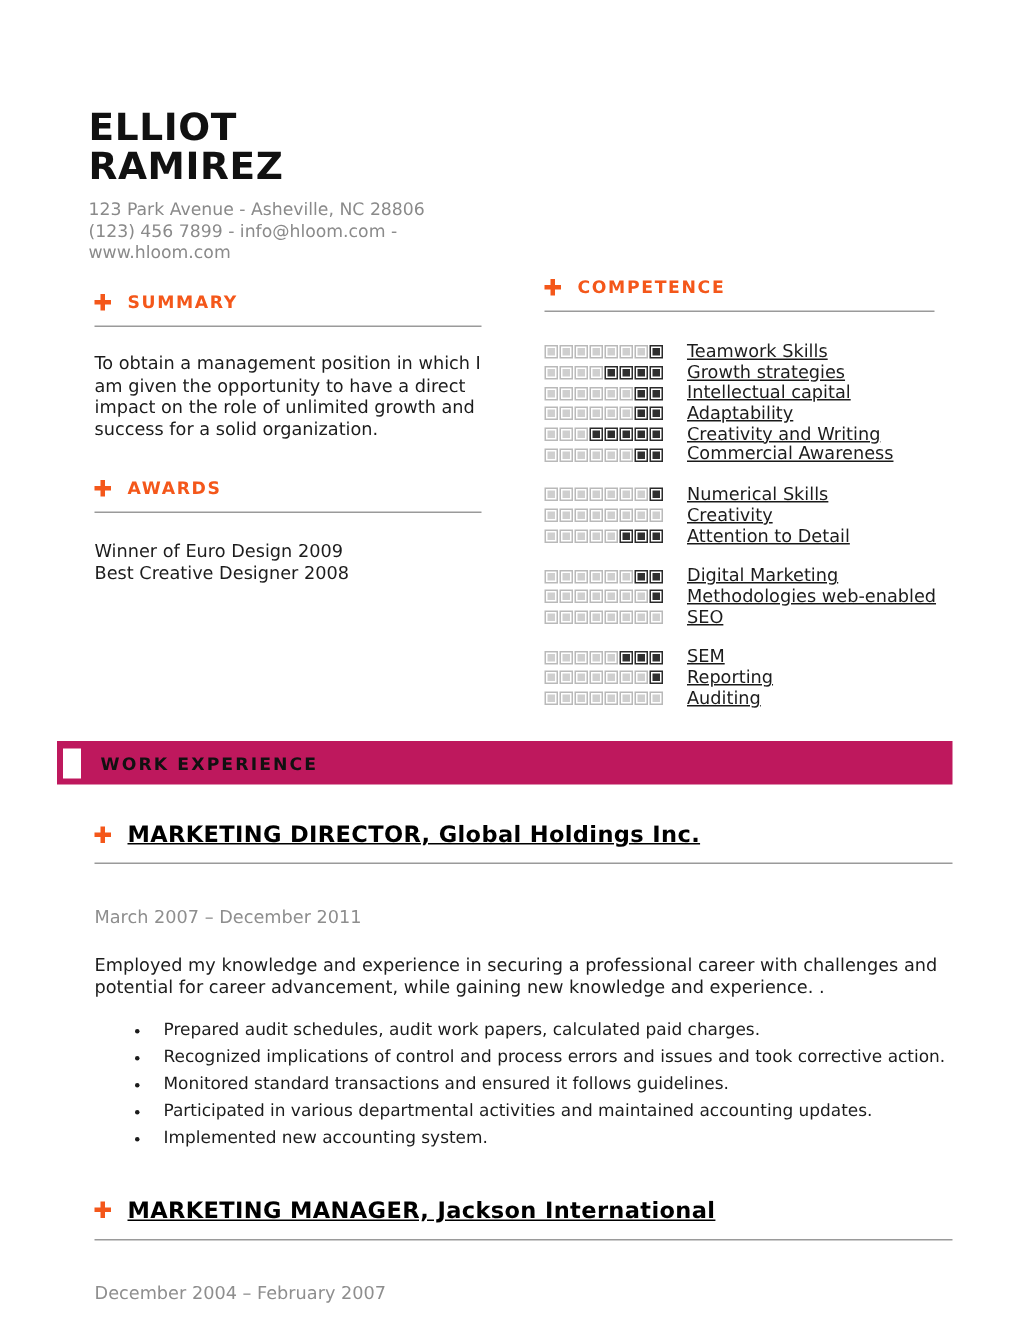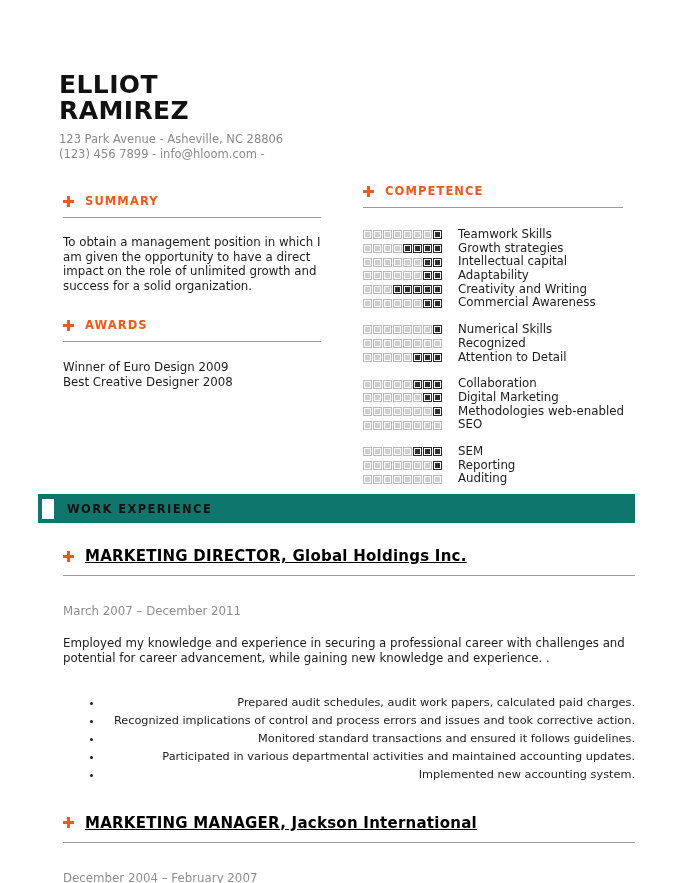--- a/index.html
+++ b/index.html
@@ -75,21 +75,21 @@
   
   .left-col { position: absolute; left: 63px; top: 194px; width: 258px; }
   .summary-text { margin-top: 17px; }
   .awards-block { margin-top: 25px; }
   .awards-list { margin-top: 18px; }
   .awards-list div { line-height: 14.6px; }
 
   
   .right-col { position: absolute; left: 363px; top: 184px; width: 260px; }
   .comp-rule { width: 260px; }
-  .skill-groups { margin-top: 20px; }
+  .skill-groups { margin-top: 20px; text-decoration: underline; }
   .skill-group { margin-bottom: 13px; }
   .skill-row {
     display: flex;
     align-items: center;
     height: 13.7px;
   }
   .boxes { display: flex; gap: 1px; width: 86px; flex: none; }
   .bx {
     width: 9px;
     height: 9px;
@@ -109,21 +109,21 @@
     white-space: nowrap;
   }
 
   
   .we-bar {
     position: absolute;
     left: 38px;
     top: 494px;
     width: 597px;
     height: 29px;
-    background: #0f766e;
+    background: #be185d;
     display: flex;
     align-items: center;
   }
   .we-square {
     width: 12px;
     height: 20px;
     background: #ffffff;
     margin-left: 4px;
     flex: none;
   }
@@ -154,43 +154,43 @@
     font-size: 11.8px;
     color: #8e8e8e;
   }
   .job-desc {
     margin-top: 18px;
     font-size: 11.8px;
     line-height: 14.8px;
     color: #1c1c1c;
   }
   .bullets {
-    margin: 28px 0 0 0;
+    margin: 12px 0 0 0;
     padding-left: 40px;
     list-style: disc;
-    text-align: right;
   }
   .bullets li {
     font-size: 11.3px;
     line-height: 18px;
     color: #1c1c1c;
     padding-left: 6px;
   }
 </style>
 </head>
 <body>
 
 <div class="page">
 
   <div class="header">
     <div class="name-line">ELLIOT</div>
     <div class="name-line">RAMIREZ</div>
     <div class="contact">
       <div>123 Park Avenue - Asheville, NC 28806</div>
       <div>(123) 456 7899 - info@hloom.com -</div>
+      <div>www.hloom.com</div>
     </div>
   </div>
 
   <div class="left-col">
 
     <div>
       <div class="sec-head">
         <span class="plus-icon"></span>
         <span>SUMMARY</span>
       </div>
@@ -445,21 +445,21 @@
               <span class="bx">
                 <i></i>
               </span>
               <span class="bx">
                 <i></i>
               </span>
               <span class="bx">
                 <i></i>
               </span>
             </div>
-            <span class="skill-label">Recognized</span>
+            <span class="skill-label">Creativity</span>
           </div>
           <div class="skill-row">
             <div class="boxes">
               <span class="bx">
                 <i></i>
               </span>
               <span class="bx">
                 <i></i>
               </span>
               <span class="bx">
@@ -478,49 +478,20 @@
                 <i></i>
               </span>
               <span class="bx on">
                 <i></i>
               </span>
             </div>
             <span class="skill-label">Attention to Detail</span>
           </div>
         </div>
         <div class="skill-group">
-          <div class="skill-row">
-            <div class="boxes">
-              <span class="bx">
-                <i></i>
-              </span>
-              <span class="bx">
-                <i></i>
-              </span>
-              <span class="bx">
-                <i></i>
-              </span>
-              <span class="bx">
-                <i></i>
-              </span>
-              <span class="bx">
-                <i></i>
-              </span>
-              <span class="bx on">
-                <i></i>
-              </span>
-              <span class="bx on">
-                <i></i>
-              </span>
-              <span class="bx on">
-                <i></i>
-              </span>
-            </div>
-            <span class="skill-label">Collaboration</span>
-          </div>
           <div class="skill-row">
             <div class="boxes">
               <span class="bx">
                 <i></i>
               </span>
               <span class="bx">
                 <i></i>
               </span>
               <span class="bx">
                 <i></i>

